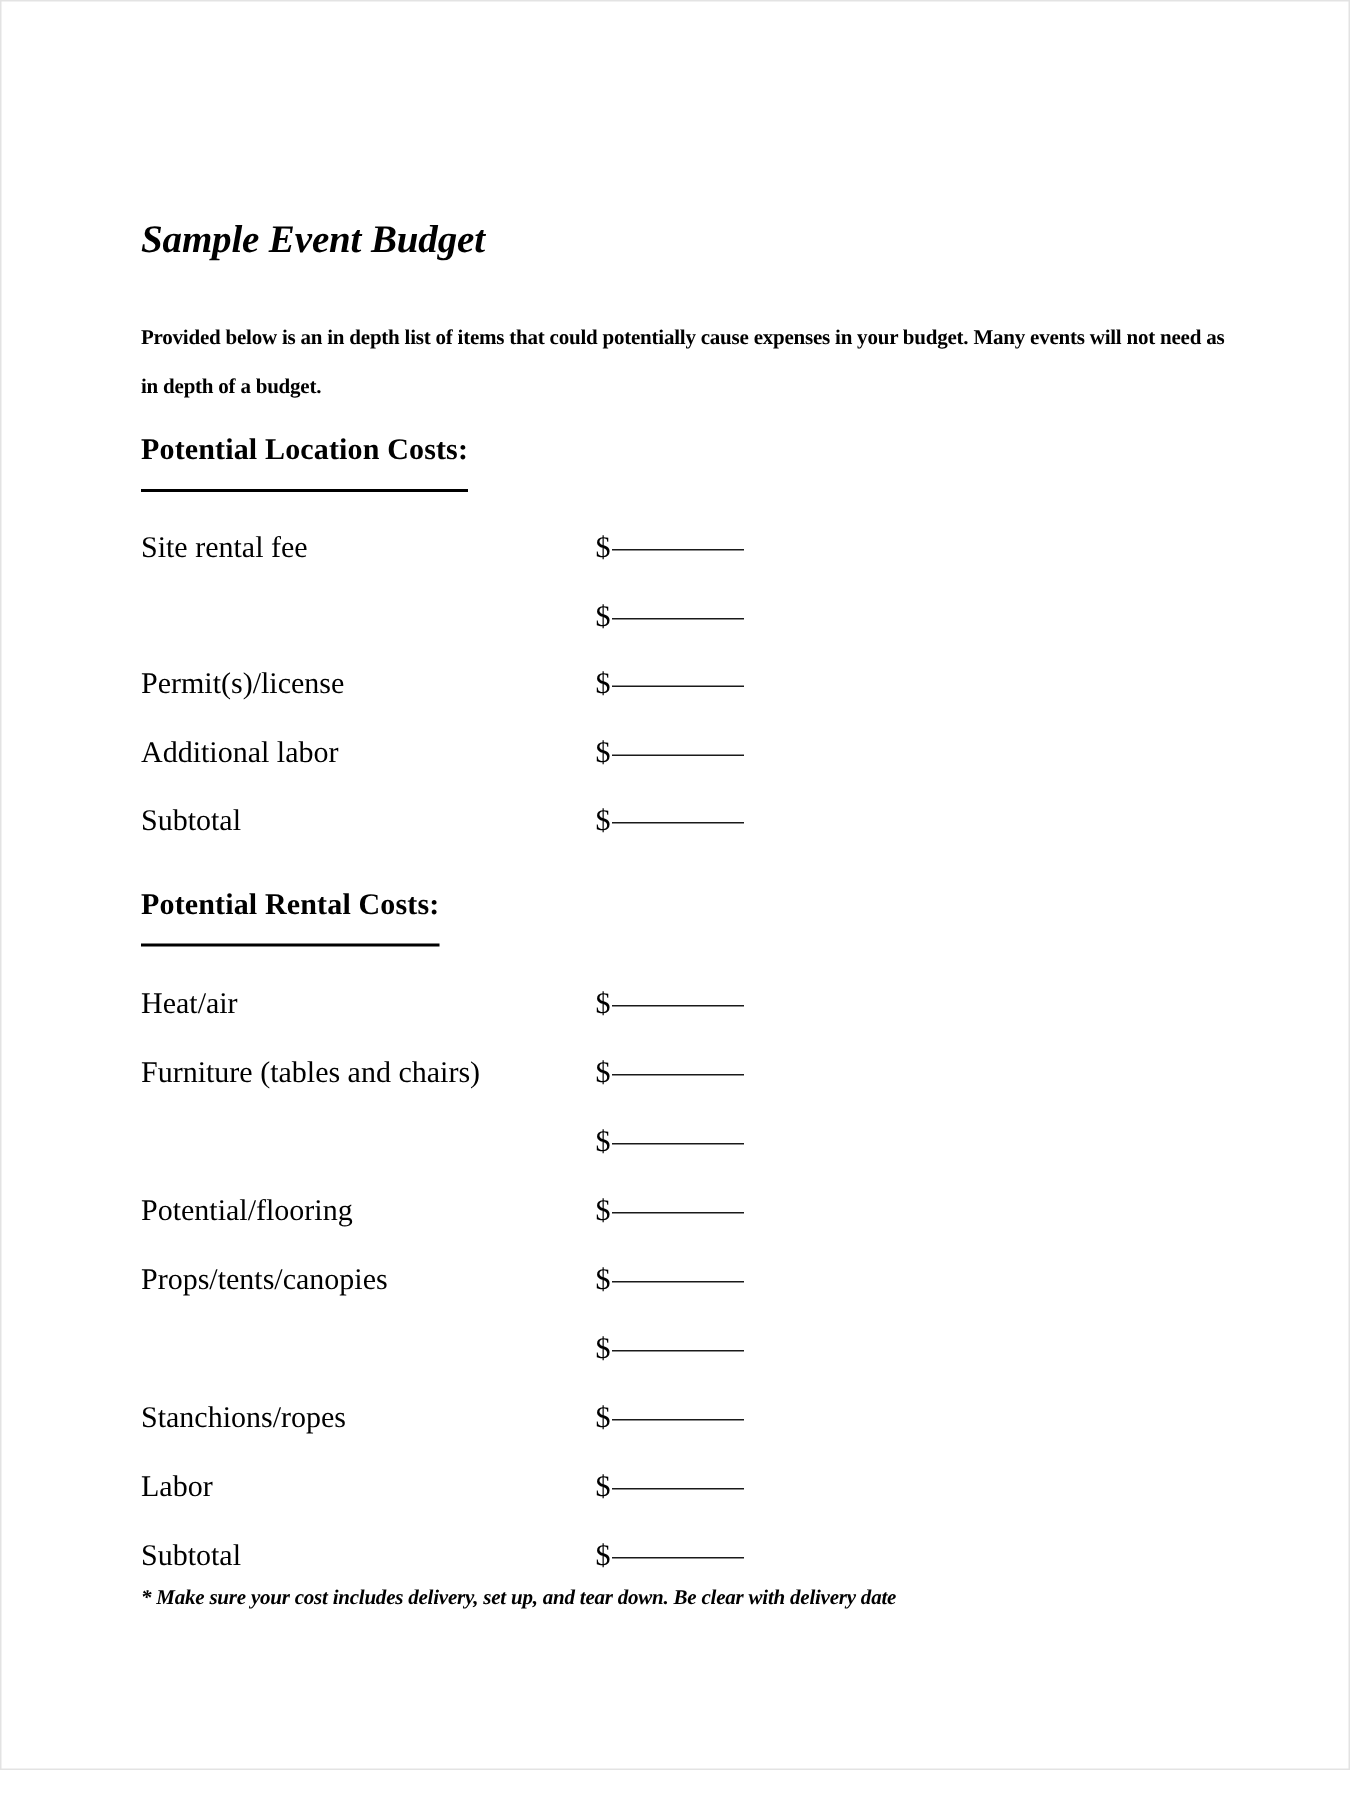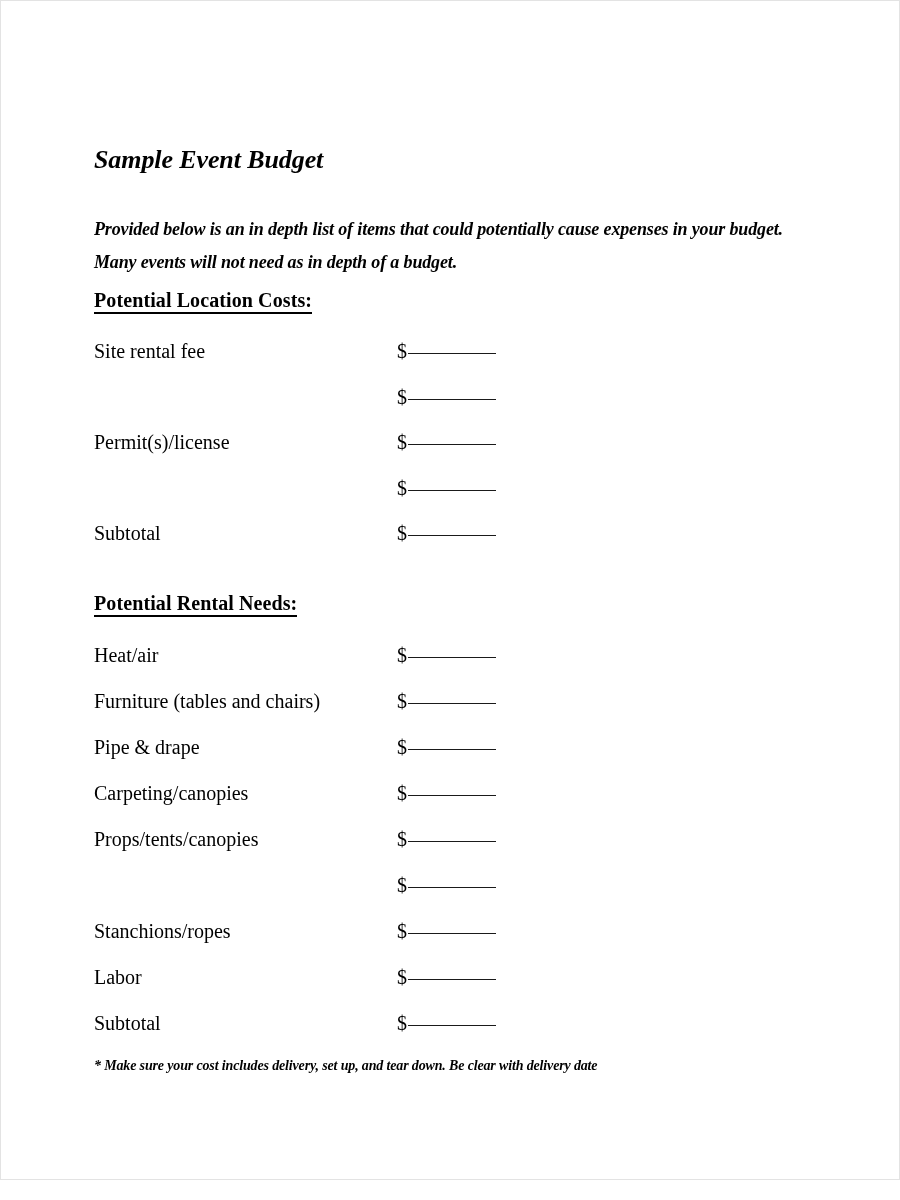--- a/index.html
+++ b/index.html
@@ -40,42 +40,41 @@
     white-space: nowrap;
     line-height: 1.1;
   }
 
   
   .intro {
     position: absolute;
     left: 0;
     top: 194px;
     width: 730px;
-    font-size: 18px;
-    font-weight: bold;
-    font-style: italic;
+    font-size: 14px;
+    font-weight: bold;
     line-height: 33px;
     letter-spacing: -0.15px;
   }
 
   
   .section {
     position: absolute;
     left: 0;
     width: 420px;
   }
   .section-loc  { top: 288px; }
   .section-rent { top: 591px; }
 
   .section-heading {
     display: inline-block;
     font-size: 20px;
     font-weight: bold;
     border-bottom: 2.5px solid #000;
-    padding-bottom: 1px;
+    padding-bottom: 15px;
     line-height: 1.12;
     letter-spacing: 0.1px;
     white-space: nowrap;
   }
 
   .rows {
     margin-top: 15px;
   }
   .row {
     position: relative;
@@ -152,67 +151,67 @@
 
         <div class="row">
           <span class="row-label">Permit(s)/license</span>
           <span class="row-amount">
             <span class="dollar">$</span>
             <span class="blank"></span>
           </span>
         </div>
 
         <div class="row">
+          <span class="row-label">Additional labor</span>
           <span class="row-amount">
             <span class="dollar">$</span>
             <span class="blank"></span>
           </span>
         </div>
 
         <div class="row">
           <span class="row-label">Subtotal</span>
           <span class="row-amount">
             <span class="dollar">$</span>
             <span class="blank"></span>
           </span>
         </div>
 
       </div>
     </div>
 
     <div class="section section-rent">
-      <div class="section-heading">Potential Rental Needs:</div>
+      <div class="section-heading">Potential Rental Costs:</div>
       <div class="rows">
 
         <div class="row">
           <span class="row-label">Heat/air</span>
           <span class="row-amount">
             <span class="dollar">$</span>
             <span class="blank"></span>
           </span>
         </div>
 
         <div class="row">
           <span class="row-label">Furniture (tables and chairs)</span>
           <span class="row-amount">
             <span class="dollar">$</span>
             <span class="blank"></span>
           </span>
         </div>
 
         <div class="row">
-          <span class="row-label">Pipe &amp; drape</span>
-          <span class="row-amount">
-            <span class="dollar">$</span>
-            <span class="blank"></span>
-          </span>
-        </div>
-
-        <div class="row">
-          <span class="row-label">Carpeting/canopies</span>
+          <span class="row-amount">
+            <span class="dollar">$</span>
+            <span class="blank"></span>
+          </span>
+        </div>
+
+        <div class="row">
+          <span class="row-label">Potential/flooring</span>
           <span class="row-amount">
             <span class="dollar">$</span>
             <span class="blank"></span>
           </span>
         </div>
 
         <div class="row">
           <span class="row-label">Props/tents/canopies</span>
           <span class="row-amount">
             <span class="dollar">$</span>

